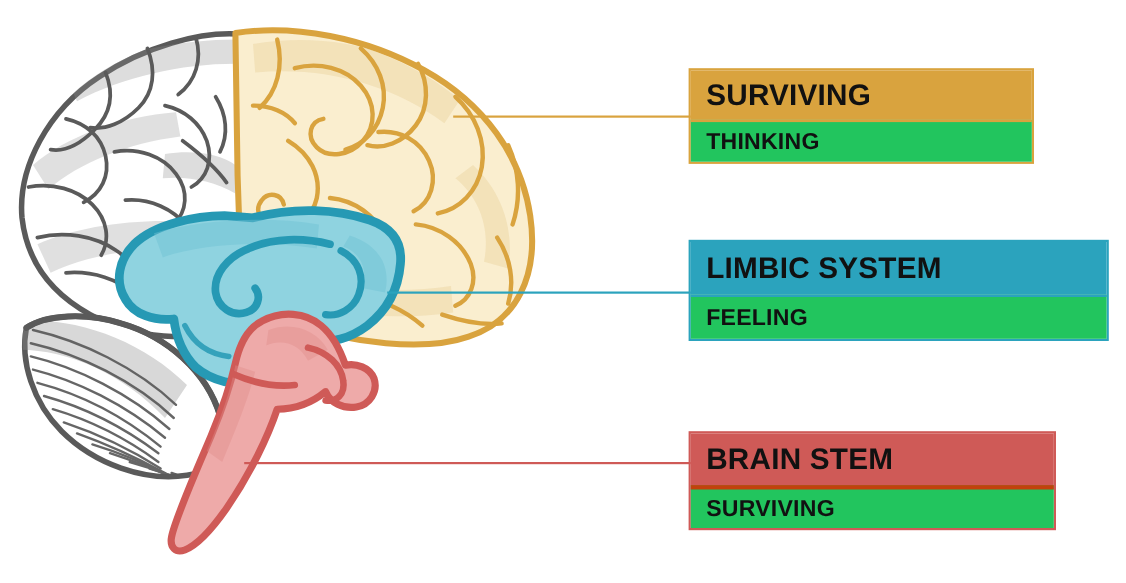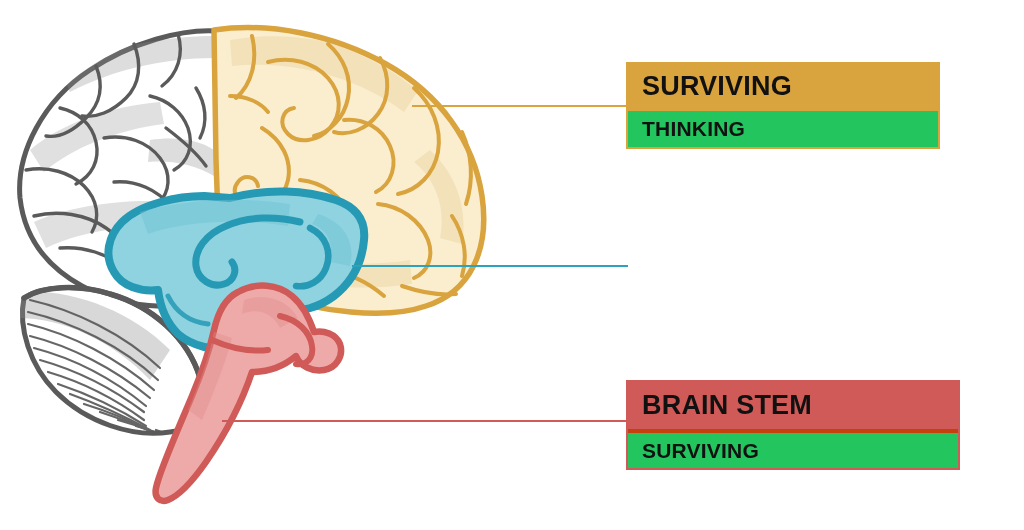--- a/index.html
+++ b/index.html
@@ -79,21 +79,21 @@
     background: #2ba3bd;
   }
   #callout-limbic .sub-band {
     height: 40px;
     border-top: 2px solid #2ba3bd;
   }
 
   
   #callout-brainstem {
     left: 626px;
-    top: 380px;
+    top: 392px;
     width: 334px;
     height: 90px;
     border: 2px solid #cf5a57;
   }
   #callout-brainstem .title-band {
     height: 47px;
     background: #cf5a57;
   }
   #callout-brainstem .sub-band {
     height: 39px;
@@ -319,19 +319,23 @@
 
   <div class="leader" id="leader-neocortex"></div>
   <div class="leader" id="leader-limbic"></div>
   <div class="leader" id="leader-brainstem"></div>
 
   <div class="callout" id="callout-neocortex">
     <div class="band title-band">SURVIVING</div>
     <div class="band sub-band">THINKING</div>
   </div>
 
+  <div class="callout" id="callout-limbic">
+    <div class="band title-band">LIMBIC SYSTEM</div>
+    <div class="band sub-band">FEELING</div>
+  </div>
 
   <div class="callout" id="callout-brainstem">
     <div class="band title-band">BRAIN STEM</div>
     <div class="band sub-band">SURVIVING</div>
   </div>
 
 </div>
 
 </body></html>

